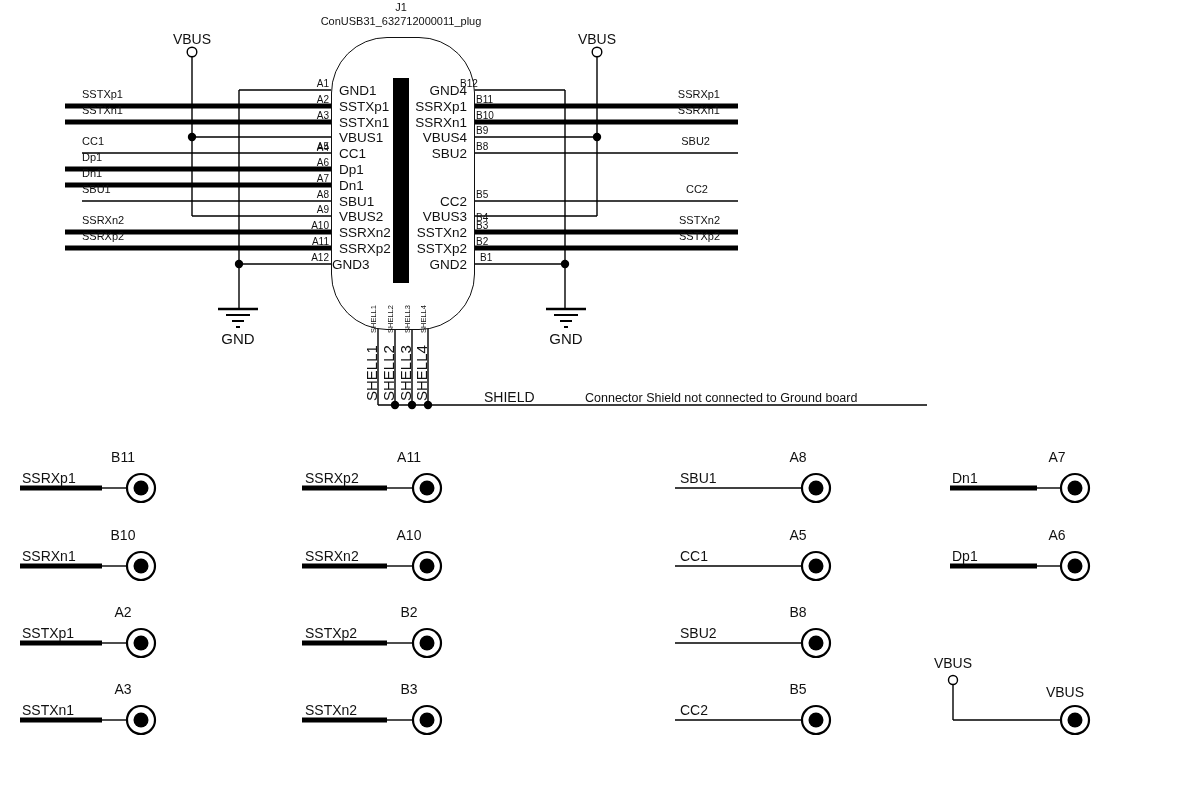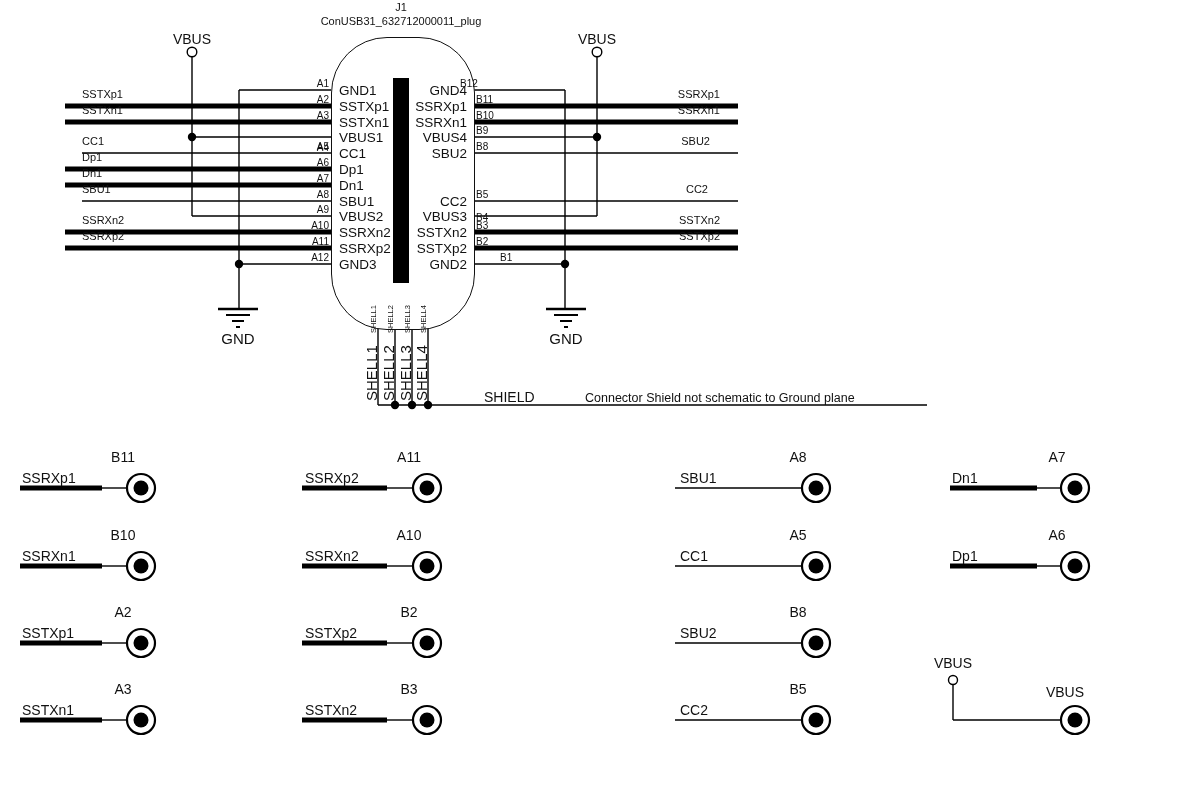--- a/index.html
+++ b/index.html
@@ -170,21 +170,21 @@
     <div class="pinname" style="left:7px;top:61px">SSTXp1</div>
     <div class="pinname" style="left:7px;top:77px">SSTXn1</div>
     <div class="pinname" style="left:7px;top:92px">VBUS1</div>
     <div class="pinname" style="left:7px;top:108px">CC1</div>
     <div class="pinname" style="left:7px;top:124px">Dp1</div>
     <div class="pinname" style="left:7px;top:140px">Dn1</div>
     <div class="pinname" style="left:7px;top:156px">SBU1</div>
     <div class="pinname" style="left:7px;top:171px">VBUS2</div>
     <div class="pinname" style="left:7px;top:187px">SSRXn2</div>
     <div class="pinname" style="left:7px;top:203px">SSRXp2</div>
-    <div class="pinname" style="left:7px;top:219px">GND3</div>
+    <div class="pinname" style="left:0;top:219px">GND3</div>
 
     <div class="pinname" style="right:7px;top:45px;text-align:right">GND4</div>
     <div class="pinname" style="right:7px;top:61px;text-align:right">SSRXp1</div>
     <div class="pinname" style="right:7px;top:77px;text-align:right">SSRXn1</div>
     <div class="pinname" style="right:7px;top:92px;text-align:right">VBUS4</div>
     <div class="pinname" style="right:7px;top:108px;text-align:right">SBU2</div>
     <div class="pinname" style="right:7px;top:156px;text-align:right">CC2</div>
     <div class="pinname" style="right:7px;top:171px;text-align:right">VBUS3</div>
     <div class="pinname" style="right:7px;top:187px;text-align:right">SSTXn2</div>
     <div class="pinname" style="right:7px;top:203px;text-align:right">SSTXp2</div>
@@ -219,21 +219,21 @@
 
   <div class="t f10" style="left:460px;top:78px">B12</div>
   <div class="t f10" style="left:476px;top:94px">B11</div>
   <div class="t f10" style="left:476px;top:110px">B10</div>
   <div class="t f10" style="left:476px;top:125px">B9</div>
   <div class="t f10" style="left:476px;top:141px">B8</div>
   <div class="t f10" style="left:476px;top:189px">B5</div>
   <div class="t f10" style="left:476px;top:212px">B4</div>
   <div class="t f10" style="left:476px;top:220px">B3</div>
   <div class="t f10" style="left:476px;top:236px">B2</div>
-  <div class="t f10" style="left:500px;top:252px">B1</div>
+  <div class="t f10" style="left:480px;top:252px">B1</div>
 
   <div class="t f13" style="left:82px;top:88px">SSTXp1</div>
   <div class="t f13" style="left:82px;top:104px">SSTXn1</div>
   <div class="t f13" style="left:82px;top:135px">CC1</div>
   <div class="t f13" style="left:82px;top:151px">Dp1</div>
   <div class="t f13" style="left:82px;top:167px">Dn1</div>
   <div class="t f13" style="left:82px;top:183px">SBU1</div>
   <div class="t f13" style="left:82px;top:214px">SSRXn2</div>
   <div class="t f13" style="left:82px;top:230px">SSRXp2</div>
 
@@ -242,21 +242,21 @@
   <div class="t f13 rgt" style="left:590px;top:135px;width:120px">SBU2</div>
   <div class="t f13 rgt" style="left:588px;top:183px;width:120px">CC2</div>
   <div class="t f13 rgt" style="left:600px;top:214px;width:120px">SSTXn2</div>
   <div class="t f13 rgt" style="left:600px;top:230px;width:120px">SSTXp2</div>
 
   <div class="t rot shellout" style="left:336px;top:358px">SHELL1</div>
   <div class="t rot shellout" style="left:353px;top:358px">SHELL2</div>
   <div class="t rot shellout" style="left:370px;top:358px">SHELL3</div>
   <div class="t rot shellout" style="left:386px;top:358px">SHELL4</div>
   <div class="t f14" style="left:484px;top:389px">SHIELD</div>
-  <div class="t f12" style="left:585px;top:391px">Connector Shield not schematic to Ground plane</div>
+  <div class="t f12" style="left:585px;top:391px">Connector Shield not connected to Ground board</div>
 
   <div class="t f14" style="left:22px;top:470px">SSRXp1</div>
   <div class="t f14" style="left:22px;top:548px">SSRXn1</div>
   <div class="t f14" style="left:22px;top:625px">SSTXp1</div>
   <div class="t f14" style="left:22px;top:702px">SSTXn1</div>
   <div class="t f14 ctr" style="left:93px;top:449px;width:60px">B11</div>
   <div class="t f14 ctr" style="left:93px;top:527px;width:60px">B10</div>
   <div class="t f14 ctr" style="left:93px;top:604px;width:60px">A2</div>
   <div class="t f14 ctr" style="left:93px;top:681px;width:60px">A3</div>
 

